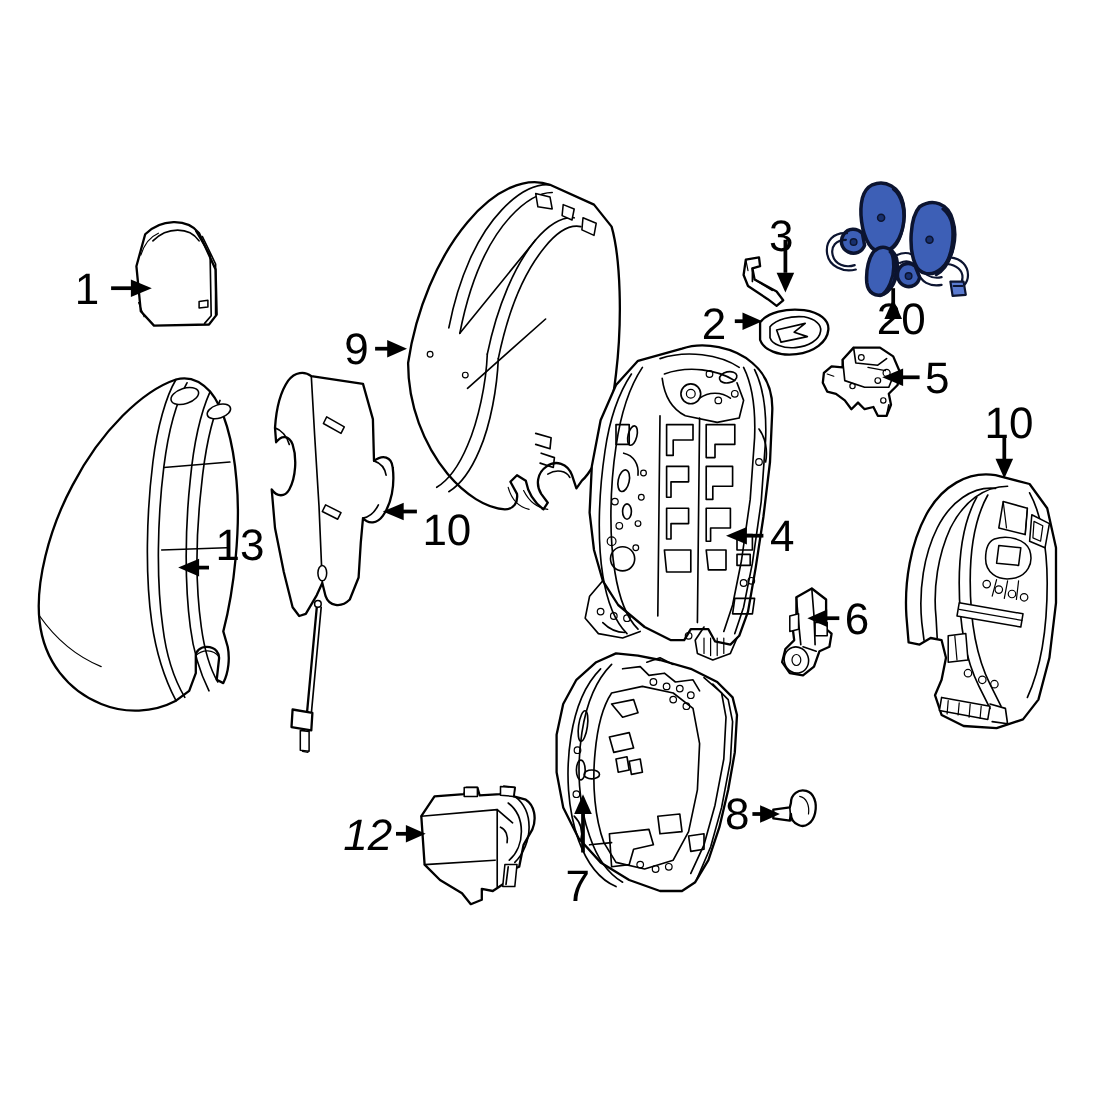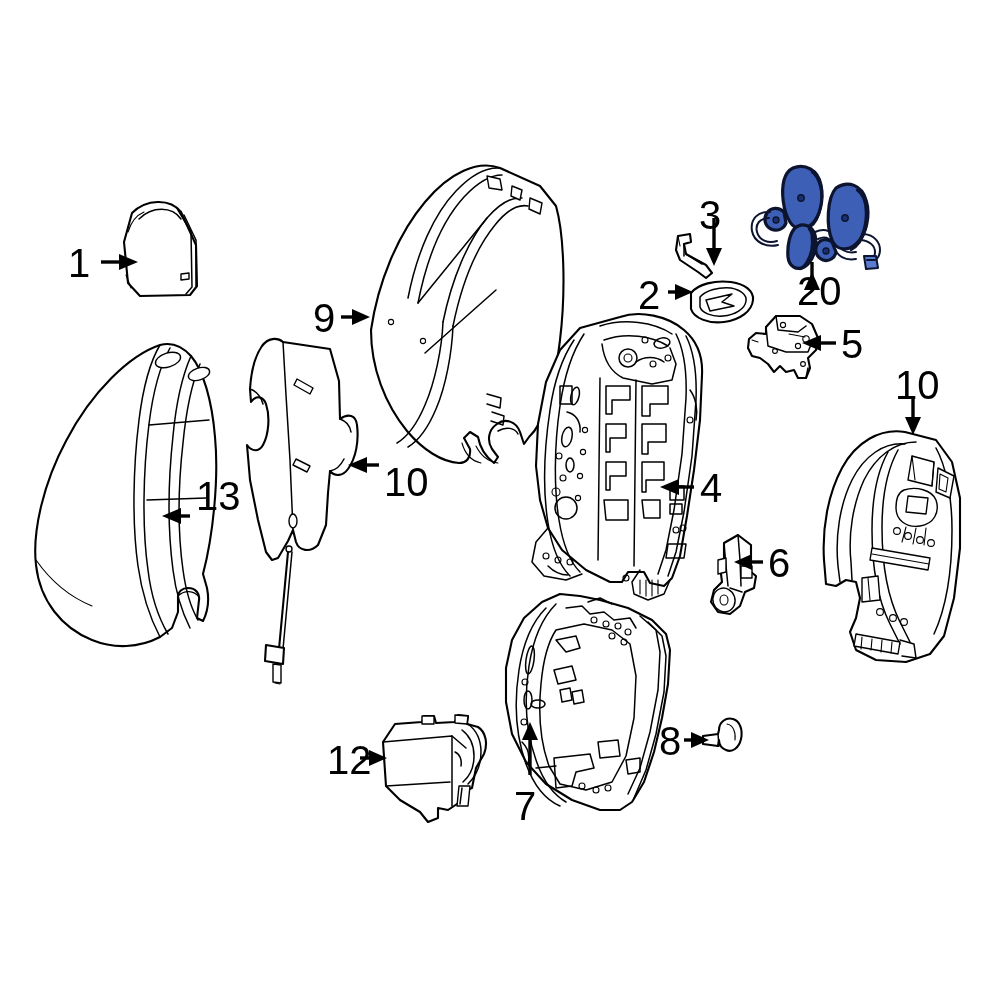--- a/index.html
+++ b/index.html
@@ -472,17 +472,17 @@
   <div class="callout-label" style="left:638px; top:275px;">2</div>
   <div class="callout-label" style="left:699px; top:195px;">3</div>
   <div class="callout-label" style="left:700px; top:468px;">4</div>
   <div class="callout-label" style="left:841px; top:324px;">5</div>
   <div class="callout-label" style="left:768px; top:543px;">6</div>
   <div class="callout-label" style="left:514px; top:786px;">7</div>
   <div class="callout-label" style="left:659px; top:721px;">8</div>
   <div class="callout-label" style="left:313px; top:298px;">9</div>
   <div class="callout-label" style="left:384px; top:446px;margin-top:16px;">10</div>
   <div class="callout-label" style="left:797px; top:271px;">20</div>
-  <div class="callout-label" style="left:327px; top:740px;">12</div>
+  <div class="callout-label" style="left:312px; top:740px;font-style:italic;">12</div>
   <div class="callout-label" style="left:196px; top:476px;">13</div>
   <div class="callout-label" style="left:895px; top:365px;">10</div>
 
 </div>
 
 </body></html>

